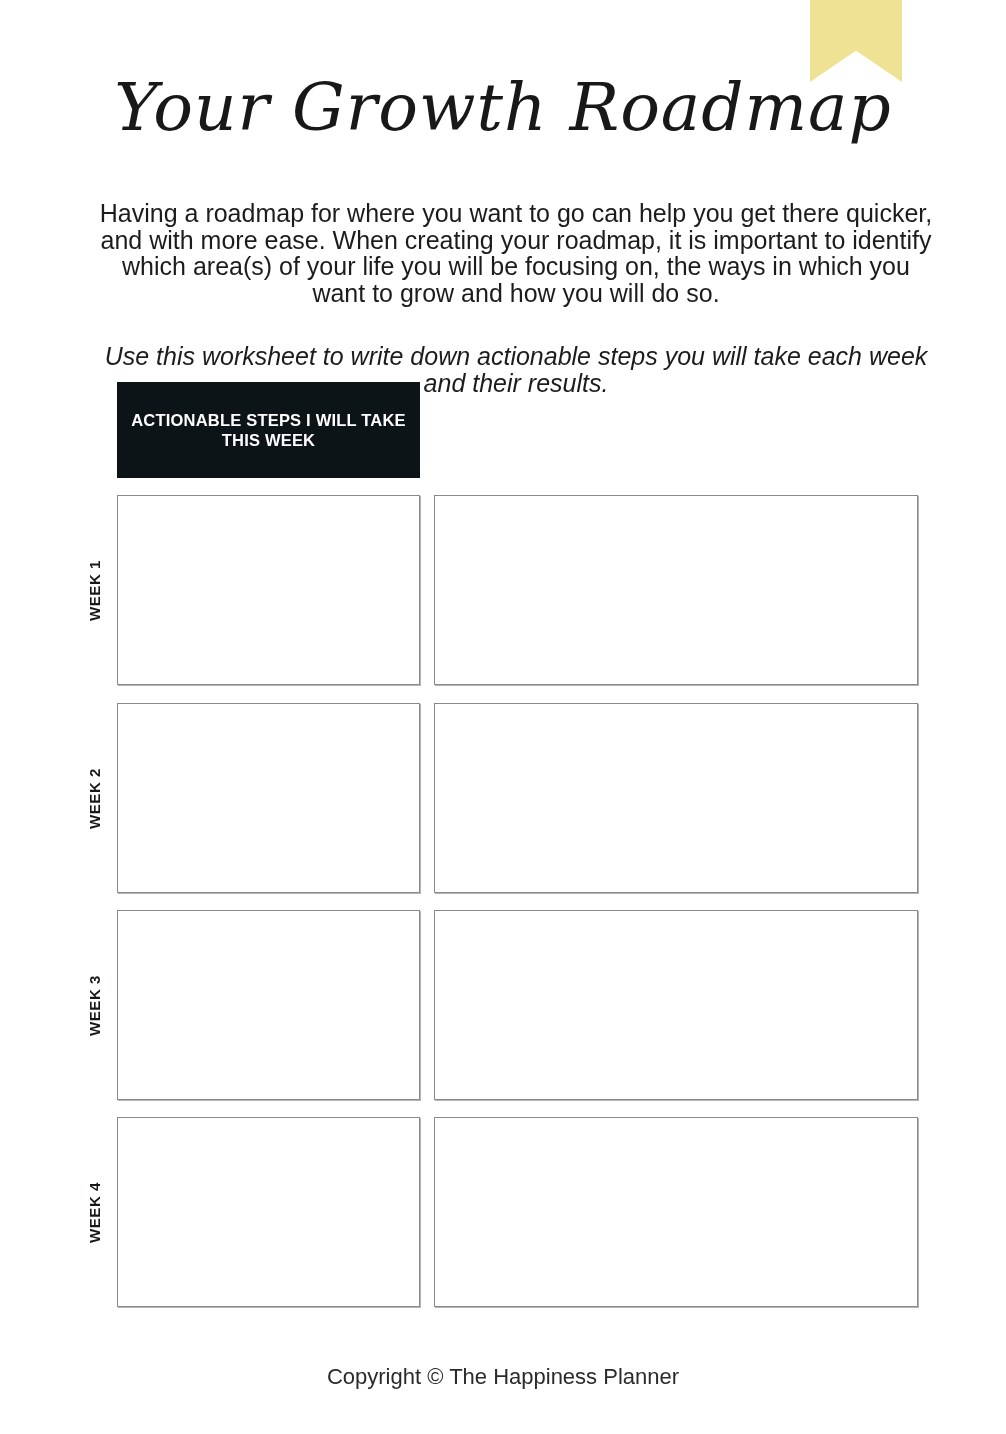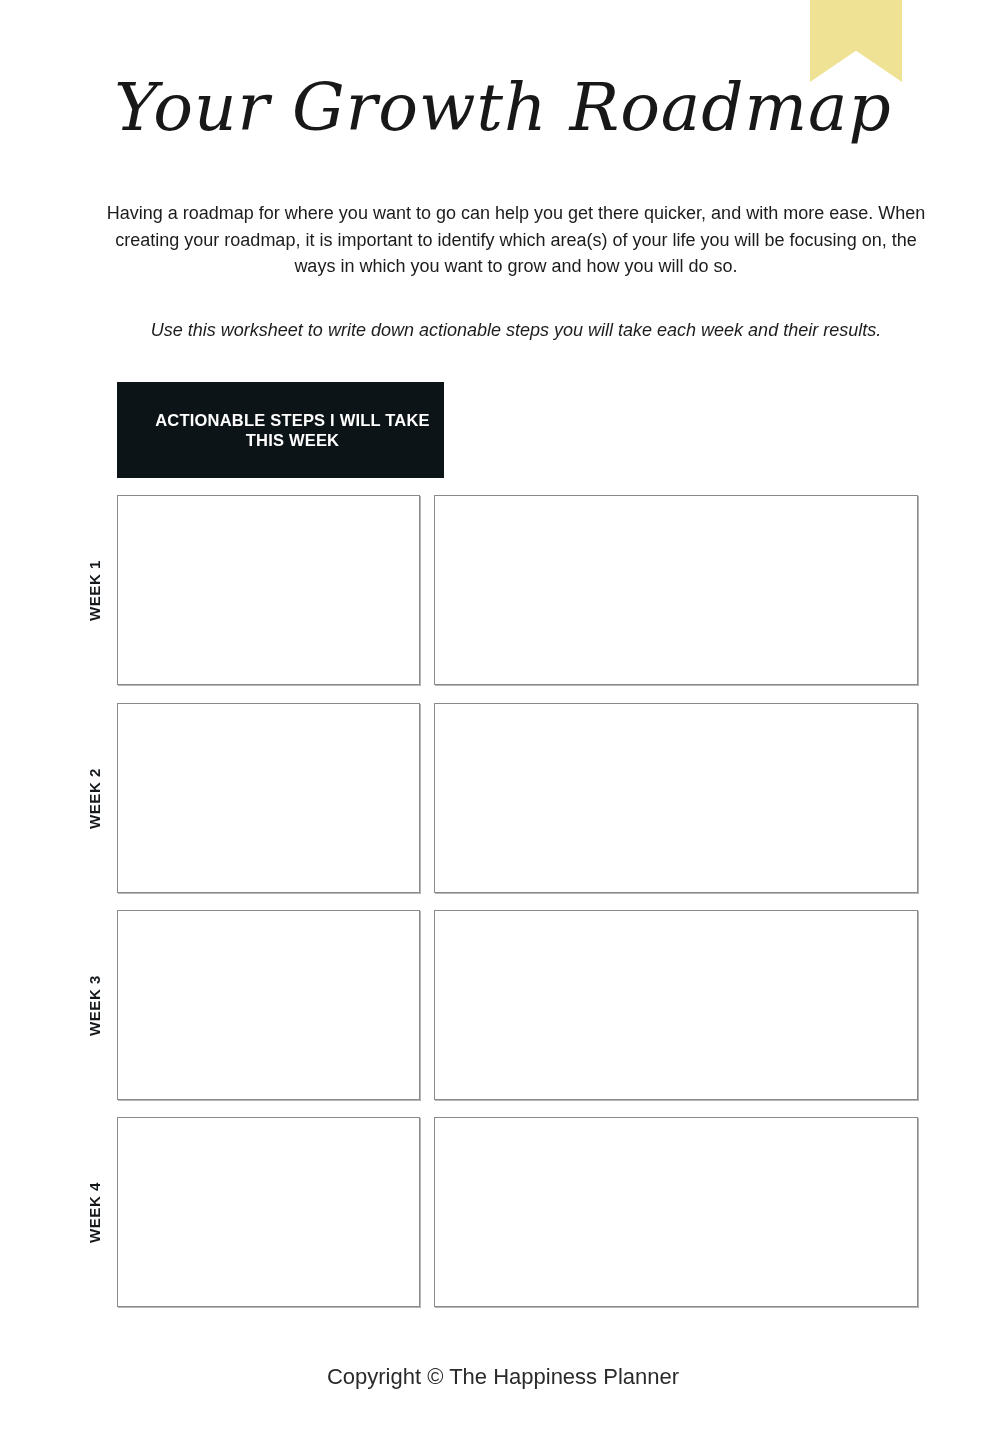--- a/index.html
+++ b/index.html
@@ -47,21 +47,21 @@
     white-space: nowrap;
   }
 
   
   .intro {
     position: absolute;
     left: 98px;
     top: 200px;
     width: 836px;
     text-align: center;
-    font-size: 18px;
+    font-size: 25px;
     line-height: 26.5px;
     color: #1c1c1c;
   }
   .intro p { margin: 0; }
   .intro p.second { margin-top: 37px; font-style: italic; }
 
   
   .sheet {
     position: absolute;
     left: 0;
@@ -81,21 +81,20 @@
     line-height: 20px;
     letter-spacing: 0.2px;
   }
   .hdr-steps {
     left: 117px;
     top: 382px;
     width: 303px;
     height: 96px;
     background: #0D1418;
     color: #ffffff;
-    padding-left: 24px;
   }
   .hdr-results {
     left: 434px;
     top: 382px;
     width: 484px;
     height: 96px;
     background: #F0E295;
     color: #15191c;
   }
 

